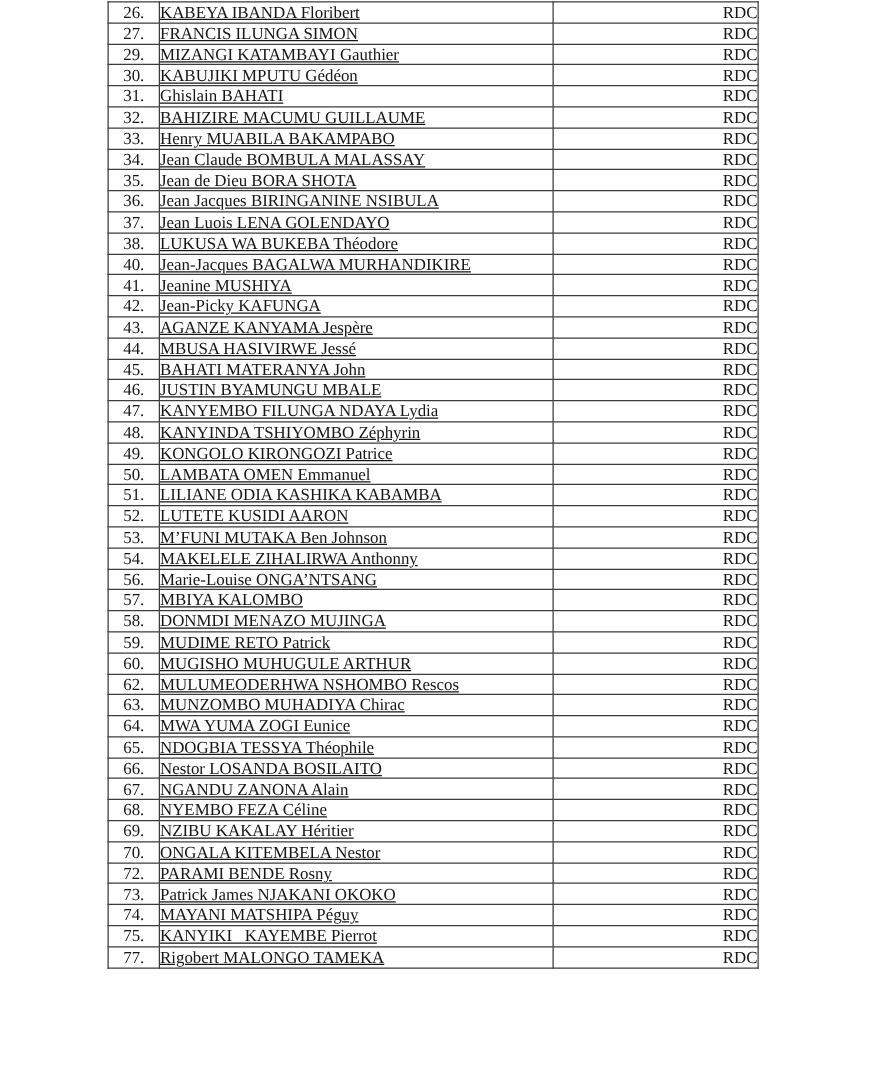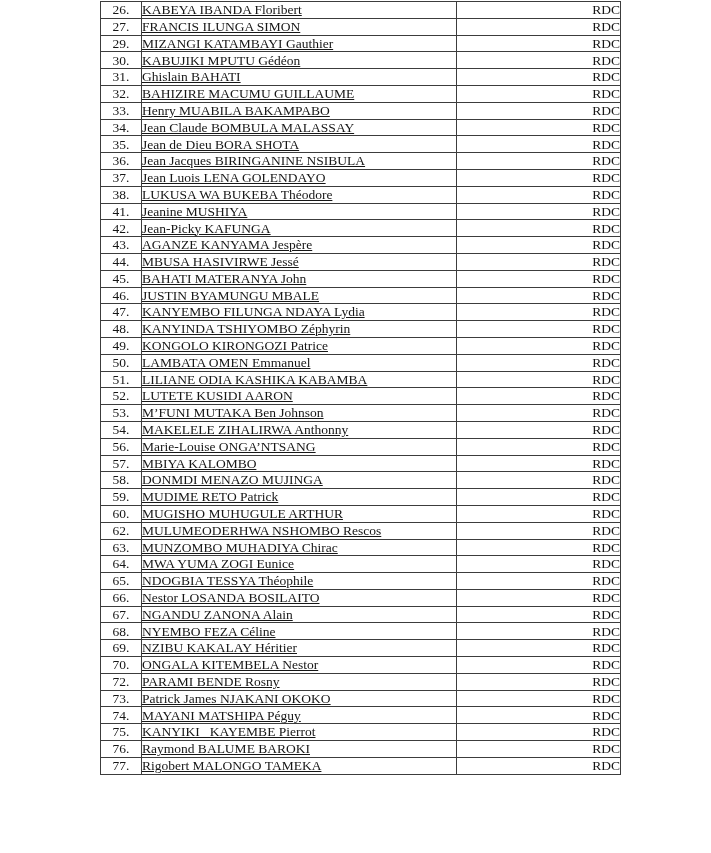--- a/index.html
+++ b/index.html
@@ -11,21 +11,21 @@
     position: relative;
     overflow: hidden;
   }
   .page {
     position: relative;
     width: 711px; height: 853px;
     background: #ffffff;
   }
   table.names {
     position: absolute;
-    left: 100px; top: 1px;
+    left: 86px; top: 1px;
     width: 520px; height: 774px;
     border-collapse: collapse;
     table-layout: fixed;
     border-radius: 22px;
   }
   table.names td {
     border: 1px solid #3c3c3c;
     font-size: 13.5px;
     line-height: 1;
     vertical-align: middle;
@@ -102,20 +102,25 @@
           <td class="cell-num">37.</td>
           <td class="cell-name">Jean Luois LENA GOLENDAYO</td>
           <td class="cell-country">RDC</td>
         </tr>
         <tr>
           <td class="cell-num">38.</td>
           <td class="cell-name">LUKUSA WA BUKEBA Théodore</td>
           <td class="cell-country">RDC</td>
         </tr>
         <tr>
+          <td class="cell-num">40.</td>
+          <td class="cell-name">Jean-Jacques BAGALWA MURHANDIKIRE</td>
+          <td class="cell-country">RDC</td>
+        </tr>
+        <tr>
           <td class="cell-num">41.</td>
           <td class="cell-name">Jeanine MUSHIYA</td>
           <td class="cell-country">RDC</td>
         </tr>
         <tr>
           <td class="cell-num">42.</td>
           <td class="cell-name">Jean-Picky KAFUNGA</td>
           <td class="cell-country">RDC</td>
         </tr>
         <tr>
@@ -259,25 +264,20 @@
           <td class="cell-country">RDC</td>
         </tr>
         <tr>
           <td class="cell-num">74.</td>
           <td class="cell-name">MAYANI MATSHIPA Péguy</td>
           <td class="cell-country">RDC</td>
         </tr>
         <tr>
           <td class="cell-num">75.</td>
           <td class="cell-name">KANYIKI   KAYEMBE Pierrot</td>
-          <td class="cell-country">RDC</td>
-        </tr>
-        <tr>
-          <td class="cell-num">76.</td>
-          <td class="cell-name">Raymond BALUME BAROKI</td>
           <td class="cell-country">RDC</td>
         </tr>
         <tr>
           <td class="cell-num">77.</td>
           <td class="cell-name">Rigobert MALONGO TAMEKA</td>
           <td class="cell-country">RDC</td>
         </tr>
       </tbody>
   </table>
 </div>

